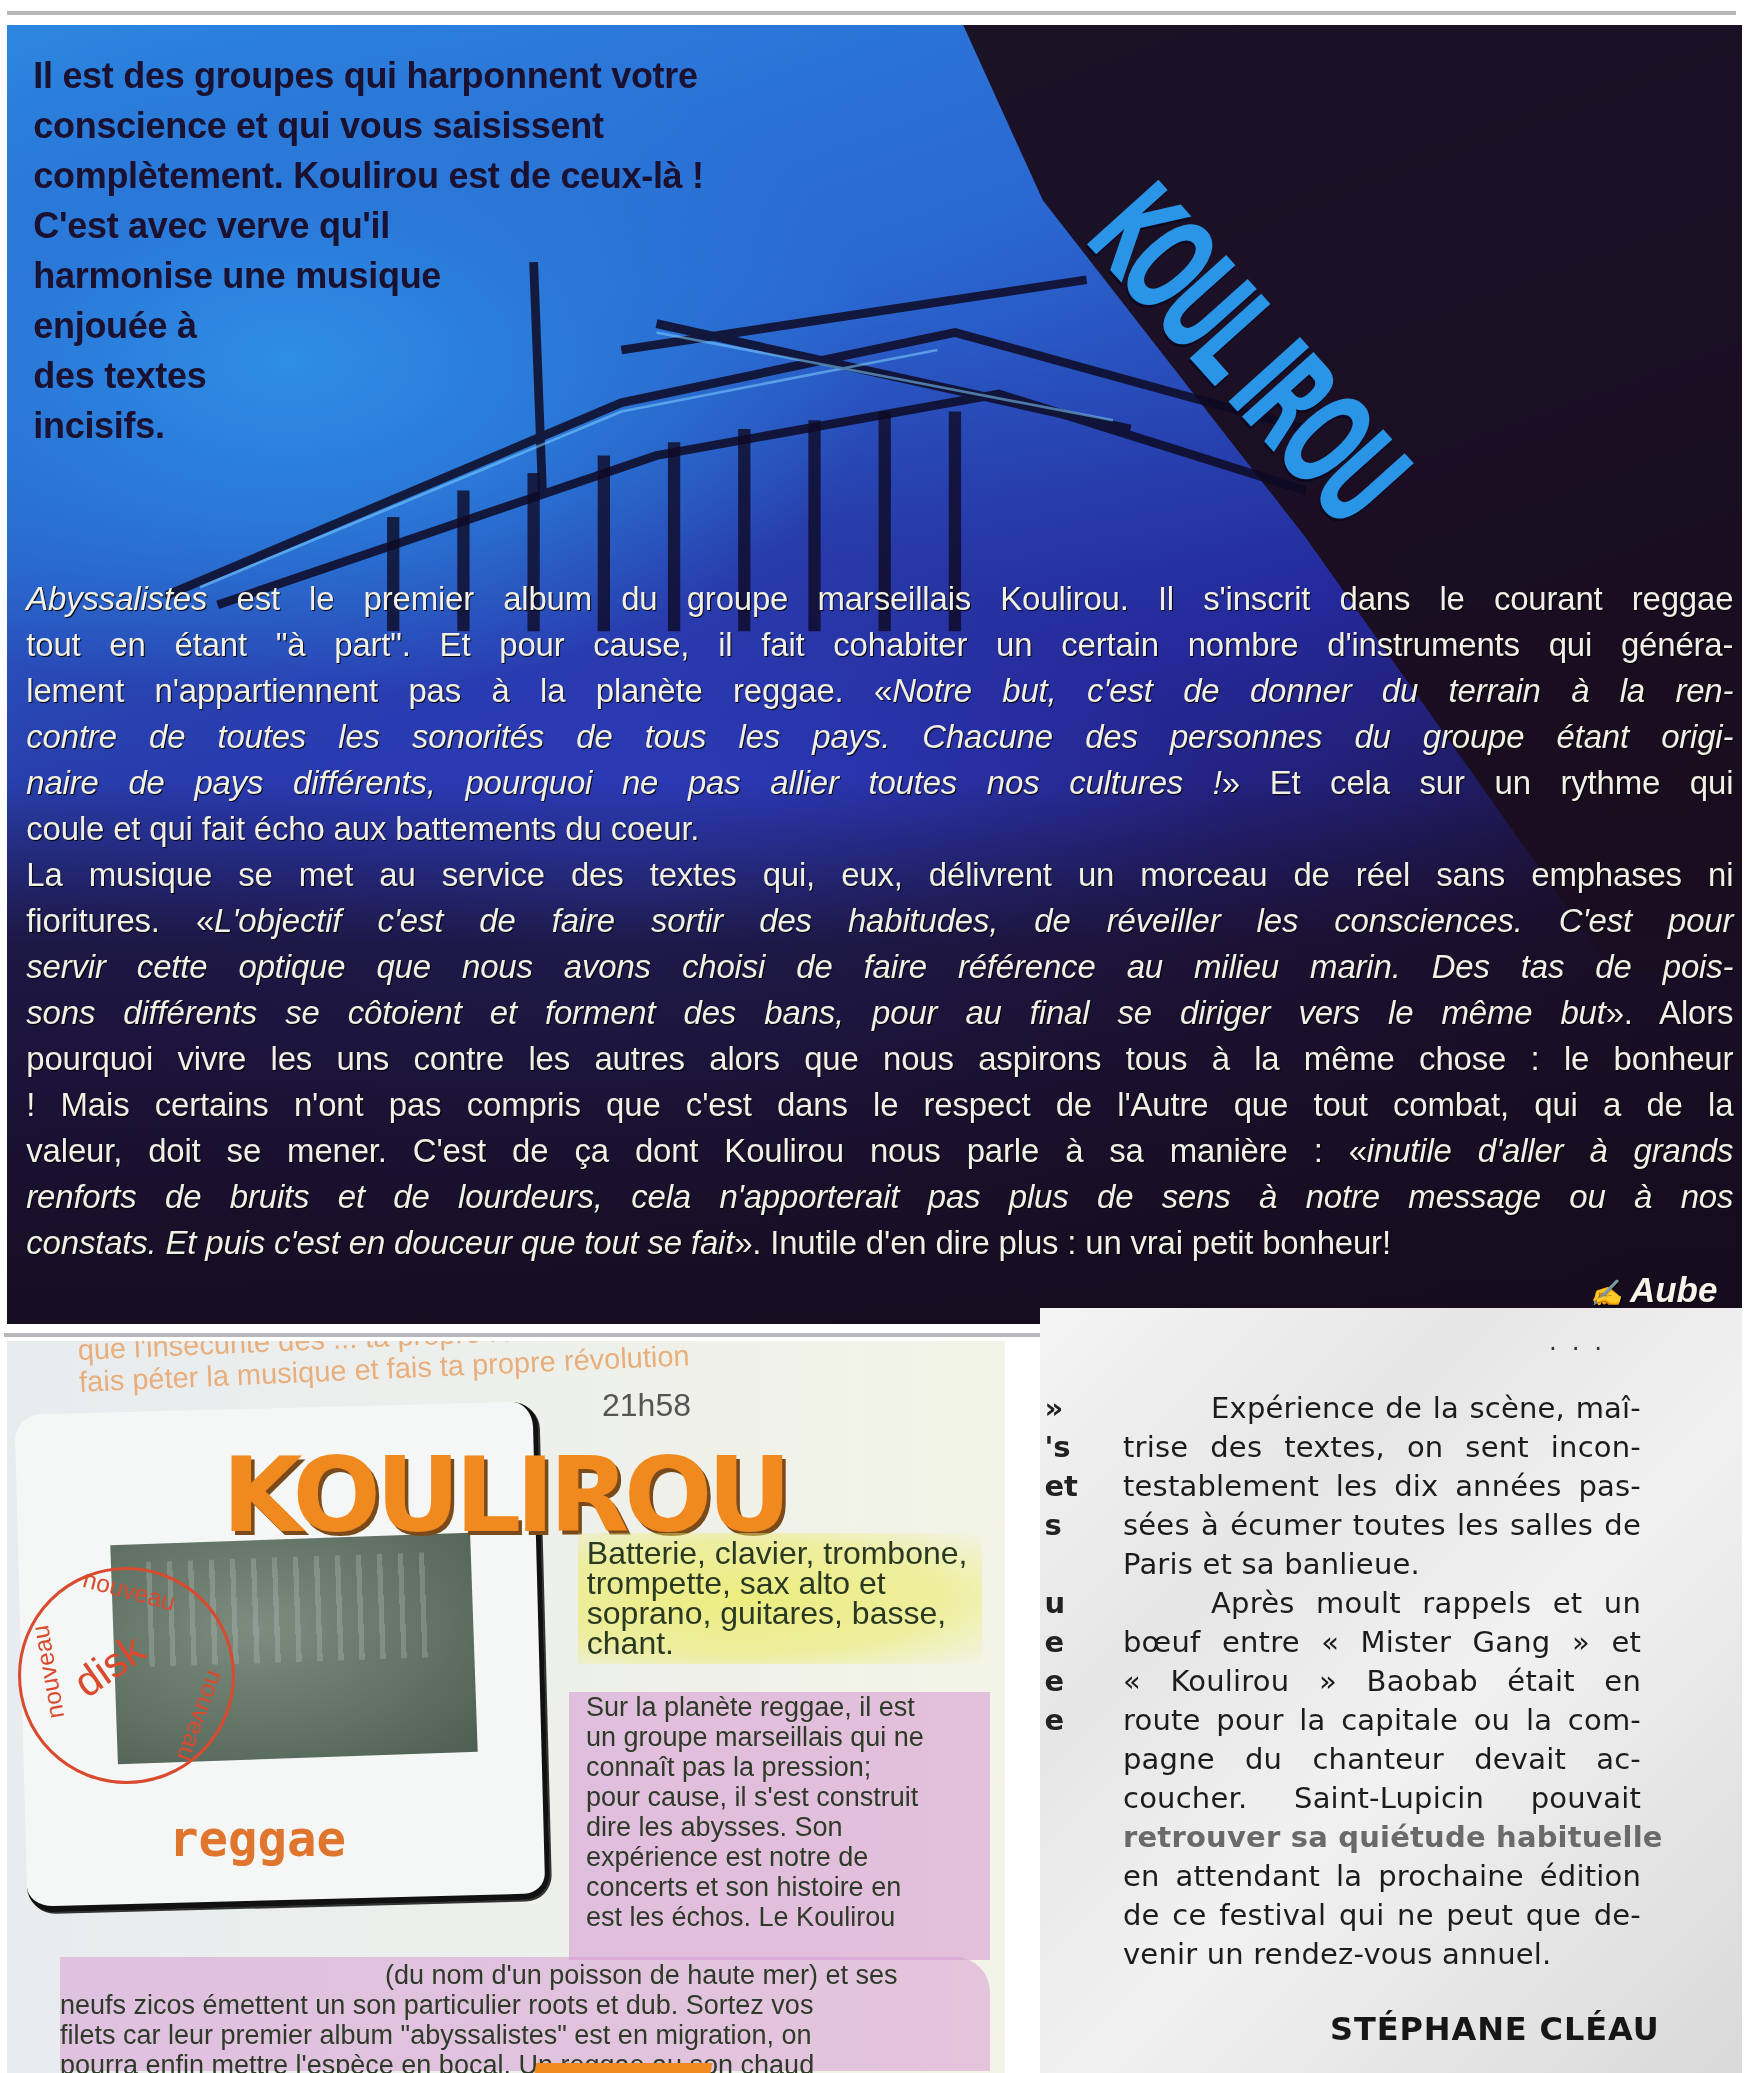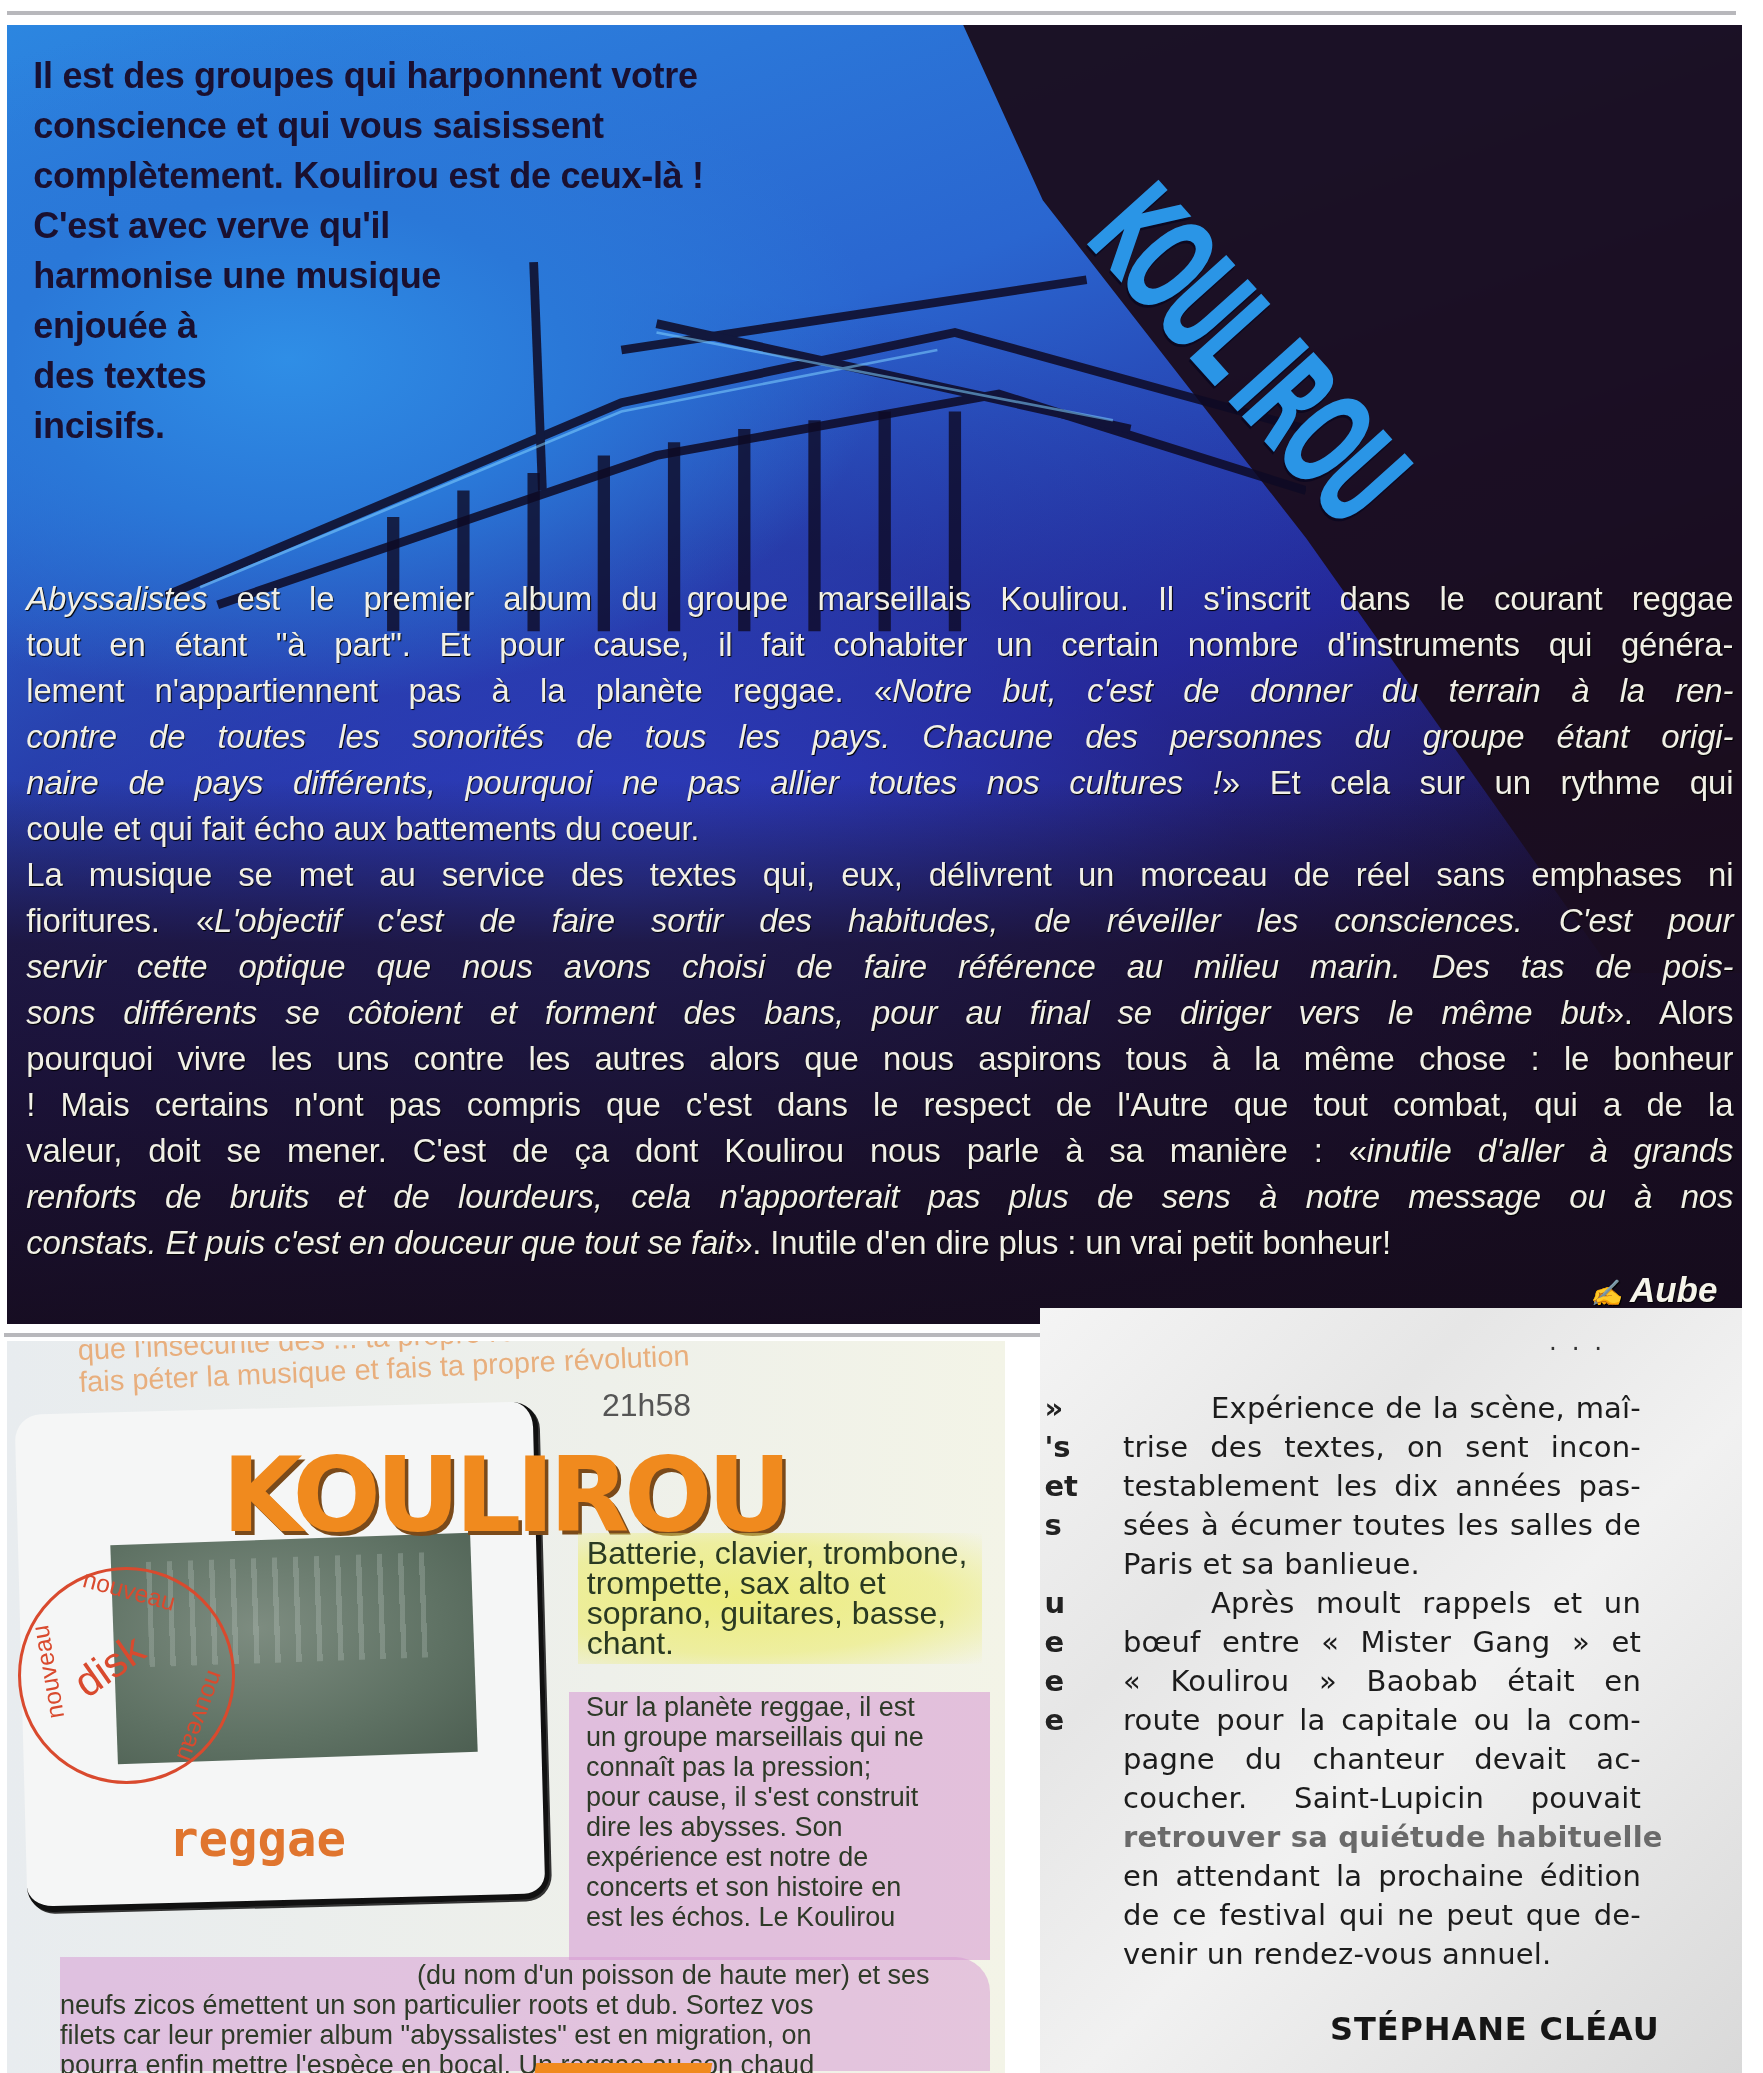--- a/index.html
+++ b/index.html
@@ -56,21 +56,21 @@
   #bl .genre { position:absolute; left:162px; top:470px; font-family:"DejaVu Sans Mono", monospace; font-weight:bold; font-size:49px; color:#e0752e; }
   #bl .instr { position:absolute; left:571px; top:192px; width:386px; font-size:32px; line-height:30px; color:#2a3a22;
     background: radial-gradient(ellipse at 40% 50%, rgba(236,236,110,0.85) 0%, rgba(236,236,110,0.6) 60%, rgba(236,236,110,0) 100%); padding:5.3px 8.8px; }
   #bl .instr span { display:block; white-space:nowrap; }
   #bl .desc { position:absolute; left:579px; top:351px; width:404px; font-size:27px; line-height:30px; color:#2e3a28; }
   #bl .desc span { display:block; white-space:nowrap; }
   #bl .desc-bg { position:absolute; left:562px; top:351px; width:421px; height:268px; background: rgba(214,150,210,0.55); }
   #bl .desc2-bg { position:absolute; left:53px; top:616px; width:930px; height:114px; background: rgba(214,150,210,0.5); border-radius:0 35px 0 0; }
   #bl .desc2 { position:absolute; left:53px; top:619px; width:930px; font-size:27px; line-height:30px; color:#2e3a28; }
   #bl .desc2 span { display:block; white-space:nowrap; }
-  #bl .desc2 .indent { padding-left:325px;margin-left:32px; }
+  #bl .desc2 .indent { padding-left:325px; }
   #bl .next { position:absolute; left:527px; top:722px; width:176px; height:26px; background:#f08a1e; transform:skewX(-10deg); }
 
   
   #br { position:absolute; left:1040px; top:1308px; width:702px; height:765px; overflow:hidden;
     background: linear-gradient(135deg, #f4f4f4 0%, #e6e6e6 30%, #f1f1f1 55%, #d9d9d9 100%); color:#1c1c1c; font-family:"DejaVu Sans", sans-serif; }
   #br .edge { position:absolute; left:4.4px; top:81px; font-size:29px; line-height:39px; font-weight:bold; color:#222; }
   #br .edge span { display:block; }
   #br .col { position:absolute; left:83px; top:81px; width:518px; font-size:29px; line-height:39px; letter-spacing:0.2px; }
   #br .col span { display:block; white-space:nowrap; text-align:justify; text-align-last:justify; }
   #br .col span.ind { padding-left:88px; }

